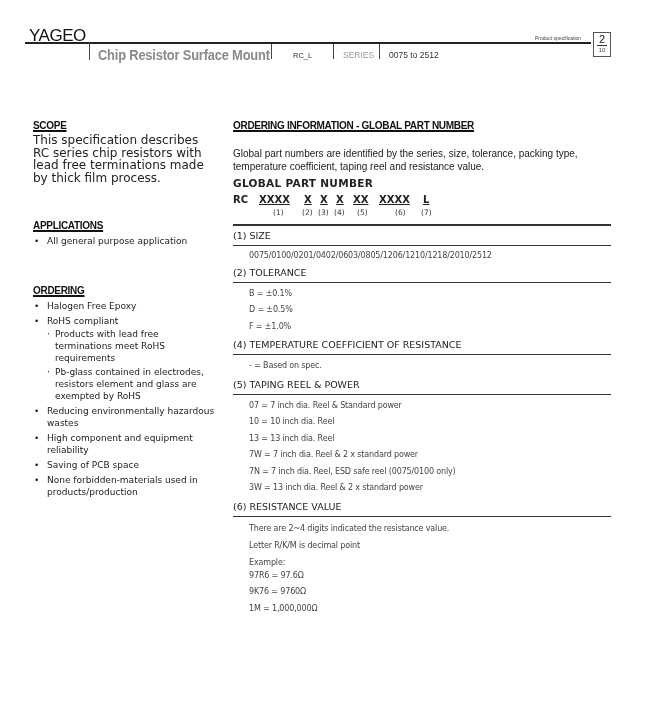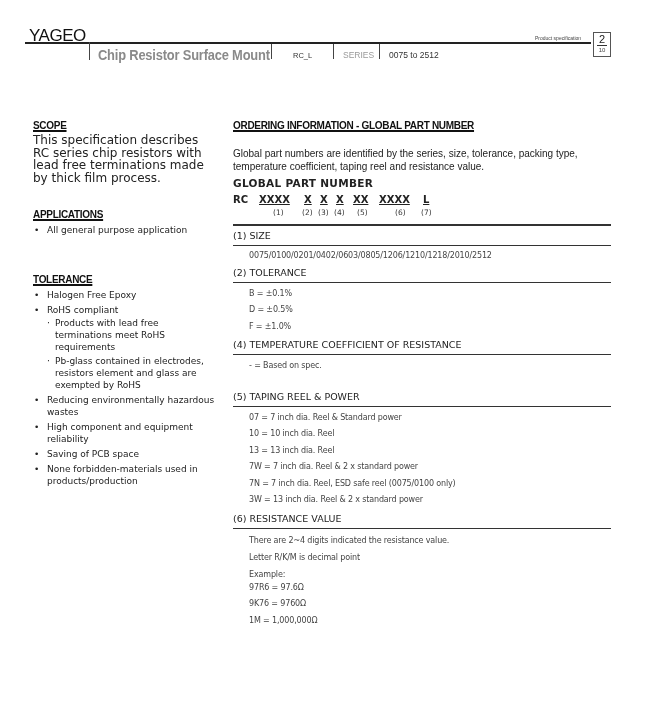--- a/index.html
+++ b/index.html
@@ -21,21 +21,21 @@
   .page-num { display: block; font-size: 11px; line-height: 11px; color: #222; margin-top: 1px; font-family: "Liberation Sans", sans-serif; }
   .page-div { display: block; width: 10px; height: 1px; background: #333; margin: 0 auto; }
   .page-total { display: block; font-size: 6px; line-height: 8px; color: #444; font-family: "Liberation Sans", sans-serif; }
 
   
   .left { position: absolute; left: 33px; top: 120px; width: 185px; }
   .sec-h { font-family: "Liberation Sans", sans-serif; font-weight: 900; font-size: 10px; color: #111;
            text-decoration: underline; text-decoration-thickness: 1.5px; text-underline-offset: 1px;
            letter-spacing: -0.3px; margin: 0; }
   .scope-text { font-size: 12px; line-height: 12.5px; color: #222; margin: 3px 0 0 0; font-family: "DejaVu Sans", sans-serif; }
-  .apps-h { margin-top: 25px; }
+  .apps-h { margin-top: 36px; }
   ul.bul { list-style: none; margin: 4px 0 0 0; padding: 0; }
   ul.bul li { position: relative; padding-left: 14px; font-size: 9px; line-height: 12px; margin-bottom: 3px; color: #222;
               font-family: "DejaVu Sans", sans-serif; }
   ul.bul li .dot { position: absolute; left: 1px; top: 0; font-size: 9px; }
   ul.sub { list-style: none; margin: 1px 0 0 0; padding: 0; }
   ul.sub li { padding-left: 8px; margin-bottom: 2px; }
   ul.sub li .dot { left: 0; }
   .feat-h { margin-top: 38px; }
 
   
@@ -83,21 +83,21 @@
   </section>
 
   <section>
     <h3 class="sec-h apps-h">APPLICATIONS</h3>
     <ul class="bul">
       <li><span class="dot">•</span><span>All general purpose application</span></li>
     </ul>
   </section>
 
   <section>
-    <h3 class="sec-h feat-h">TOLERANCE</h3>
+    <h3 class="sec-h feat-h">ORDERING</h3>
     <ul class="bul">
       <li><span class="dot">•</span><span>Halogen Free Epoxy</span></li>
       <li><span class="dot">•</span><span>RoHS compliant</span>
         <ul class="bul sub">
           <li><span class="dot">·</span><span>Products with lead free terminations meet RoHS requirements</span></li>
           <li><span class="dot">·</span><span>Pb-glass contained in electrodes, resistors element and glass are exempted by RoHS</span></li>
         </ul>
       </li>
       <li><span class="dot">•</span><span>Reducing environmentally hazardous wastes</span></li>
       <li><span class="dot">•</span><span>High component and equipment reliability</span></li>
@@ -151,21 +151,21 @@
 
 
   <div>
     <div class="sub-h">(4) TEMPERATURE COEFFICIENT OF RESISTANCE</div>
     <div class="rule"></div>
     <div class="sub-items tight">
       <div>- = Based on spec.</div>
     </div>
   </div>
 
-  <div style="margin-top:16px;">
+  <div style="margin-top:4px;">
     <div class="sub-h">(5) TAPING REEL &amp; POWER</div>
     <div class="rule"></div>
     <div class="sub-items tight">
       <div>07 = 7 inch dia. Reel &amp; Standard power</div>
       <div>10 = 10 inch dia. Reel</div>
       <div>13 = 13 inch dia. Reel</div>
       <div>7W = 7 inch dia. Reel &amp; 2 x standard power</div>
       <div>7N = 7 inch dia. Reel, ESD safe reel (0075/0100 only)</div>
       <div>3W = 13 inch dia. Reel &amp; 2 x standard power</div>
     </div>

